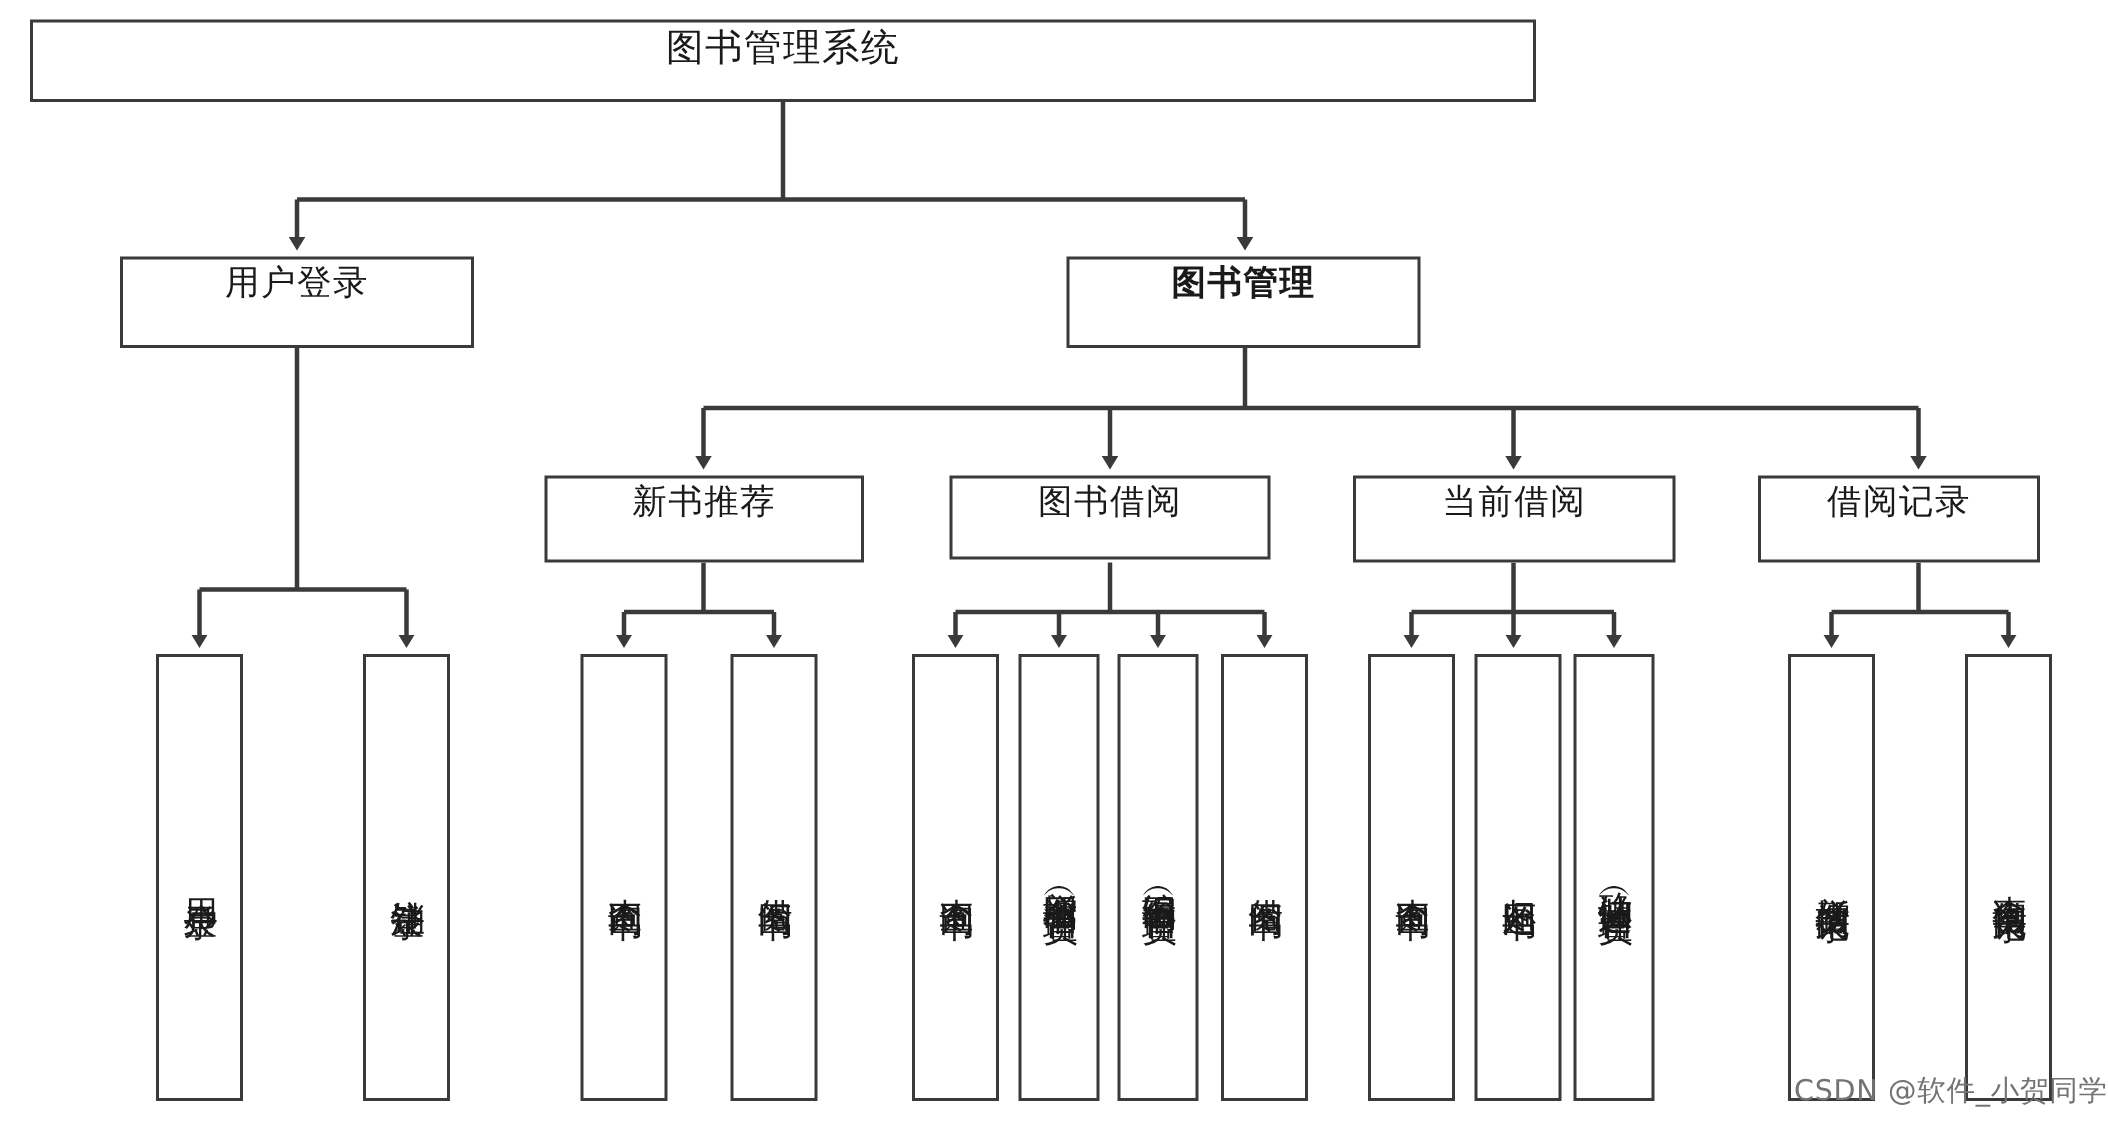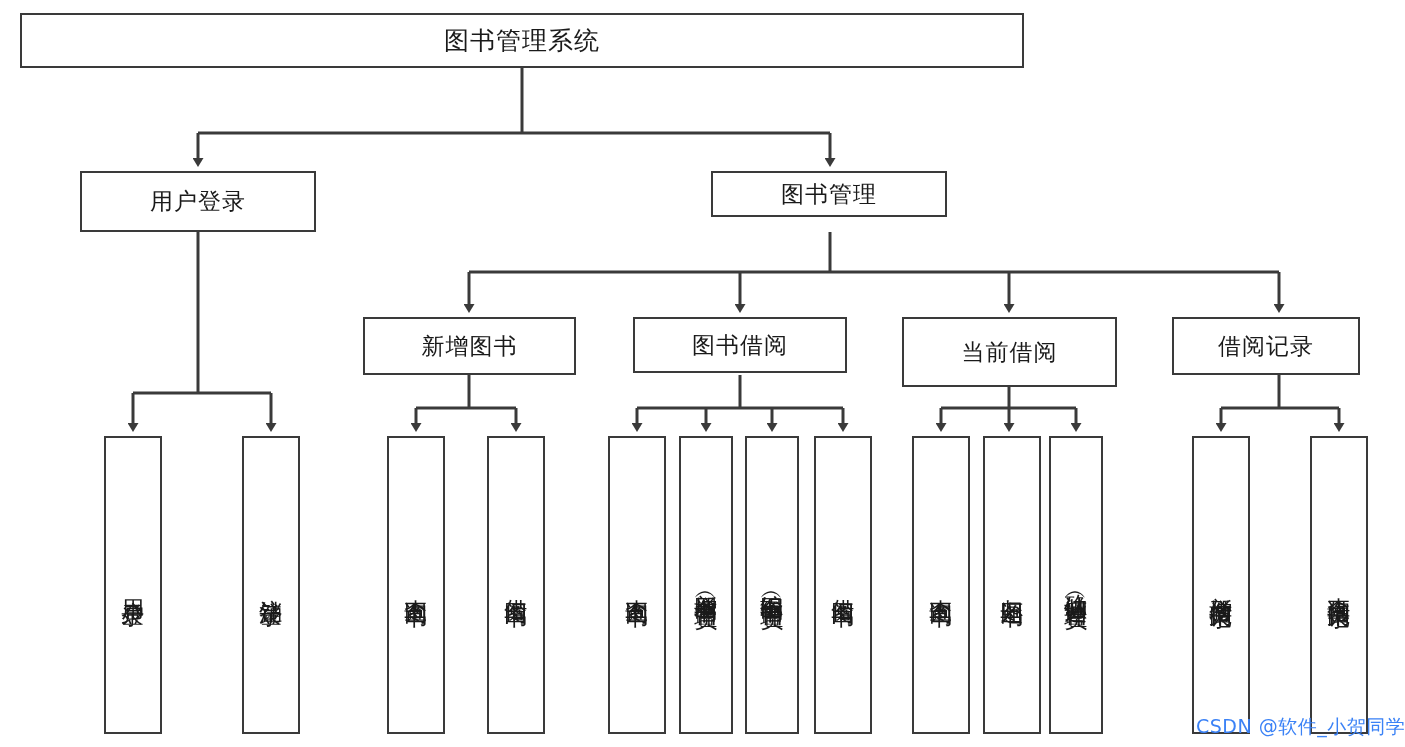--- a/index.html
+++ b/index.html
@@ -25,21 +25,21 @@
     width: 1405px;
     height: 747px;
     pointer-events: none;
   }
   .node {
     position: absolute;
     box-sizing: border-box;
     border: 2.5px solid #3a3a3a;
     background: #ffffff;
     display: flex;
-    align-items: center;
+    align-items: flex-start;
     justify-content: center;
     color: #1a1a1a;
   }
   .node.h {
     
     font-size: 23px;
     letter-spacing: 1px;
   }
   .node.root {
     font-size: 25px;
@@ -56,21 +56,21 @@
     line-height: 1.16;
     letter-spacing: 2px;
     white-space: nowrap;
     text-align: center;
   }
   .htext {
     white-space: nowrap;
   }
   .watermark {
     position: absolute;
-    color: #3b82f6;
+    color: #737373;
     font-size: 19px;
     white-space: nowrap;
     letter-spacing: 0.5px;
   }
 </style>
 </head>
 <body>
 
 <div id="canvas">
 
@@ -124,31 +124,31 @@
     </g>
   </svg>
 
   <div class="node h root" style="left:20px; top:13px; width:1004px; height:55px;">
     <span class="htext">图书管理系统</span>
   </div>
 
   <div class="node h" style="left:80px; top:171px; width:236px; height:61px;">
     <span class="htext">用户登录</span>
   </div>
-  <div class="node h" style="left:711px; top:171px; width:236px; height:46px;">
+  <div class="node h" style="left:711px; top:171px; width:236px; height:61px;font-weight:bold;">
     <span class="htext">图书管理</span>
   </div>
 
   <div class="node h" style="left:363px; top:317px; width:213px; height:58px;">
-    <span class="htext">新增图书</span>
+    <span class="htext">新书推荐</span>
   </div>
   <div class="node h" style="left:633px; top:317px; width:214px; height:56px;">
     <span class="htext">图书借阅</span>
   </div>
-  <div class="node h" style="left:902px; top:317px; width:215px; height:70px;">
+  <div class="node h" style="left:902px; top:317px; width:215px; height:58px;">
     <span class="htext">当前借阅</span>
   </div>
   <div class="node h" style="left:1172px; top:317px; width:188px; height:58px;">
     <span class="htext">借阅记录</span>
   </div>
 
   <div class="node v" style="left:104px; top:436px; width:58px; height:298px;">
     <span class="vtext">用户登录</span>
   </div>
   <div class="node v" style="left:242px; top:436px; width:58px; height:298px;">

